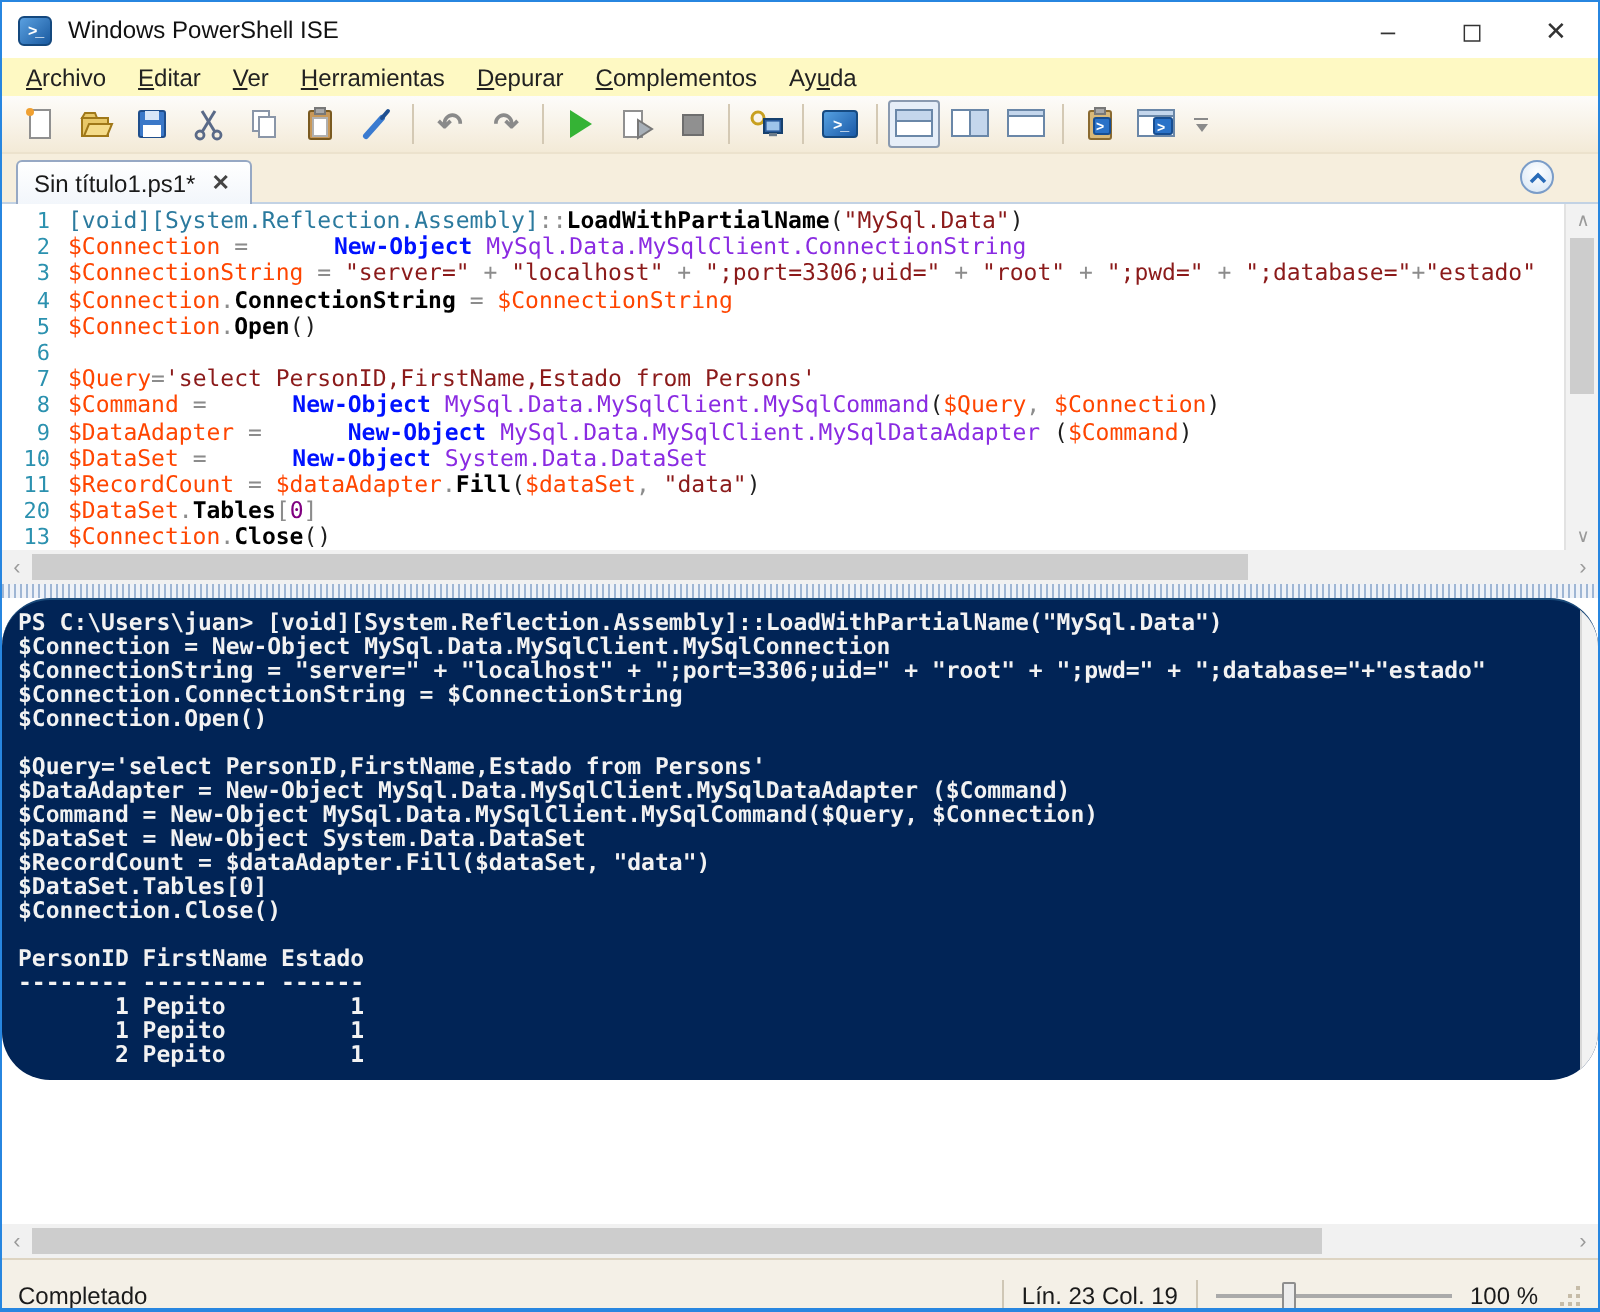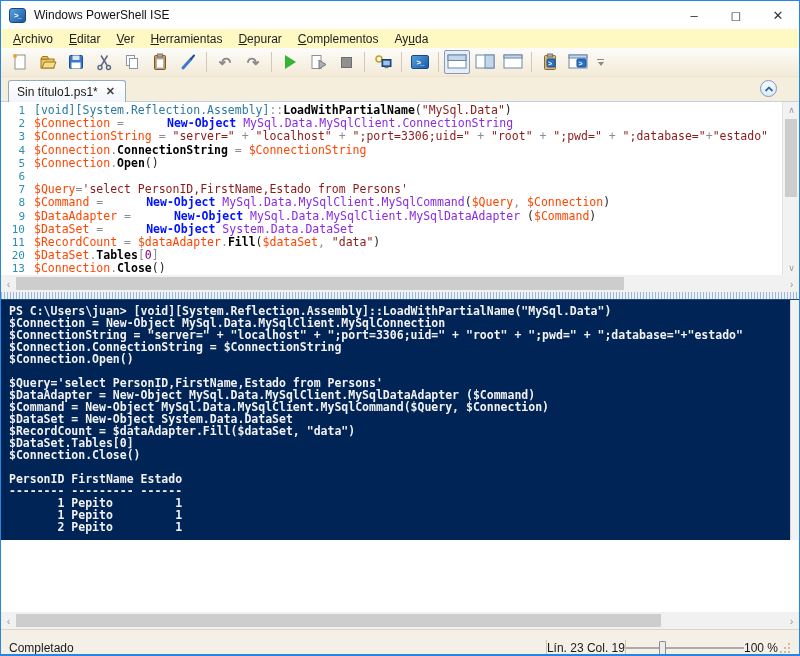--- a/index.html
+++ b/index.html
@@ -94,33 +94,33 @@
   .ed-hscroll .thumb{left:15px;width:608px;}
   .con-hscroll{top:611px;}
   .con-hscroll .thumb{left:15px;width:645px;}
 
   
   .splitter{position:absolute;left:0;right:0;top:291px;height:7px;background:#eef2f8;
     background-image:repeating-linear-gradient(90deg,#9fb6d4 0 1px,transparent 1px 3px);cursor:row-resize;}
 
   
   .console{position:absolute;left:0;top:298px;right:0;height:241px;background:var(--console-bg);
-    border-top:1px solid #1a4a7a;overflow:hidden;}
+    border-top:1px solid #1a4a7a;overflow:hidden;border-radius:24px;}
   .console-output{position:absolute;left:8px;top:5px;right:12px;bottom:0;
     font-family:"DejaVu Sans Mono","Liberation Mono",monospace;font-size:11.5px;
     color:var(--console-fg);font-weight:bold;}
   .console-line{height:12px;line-height:12px;white-space:pre;}
   .console-vtrack{position:absolute;right:0;top:0;bottom:0;width:9px;background:#f2f2f2;border-left:1px solid #d8d8d8;}
 
   
   .statusbar{position:absolute;left:0;top:628px;right:0;height:36px;background:#f4f0e7;
     border-top:1px solid #ddd4c2;display:flex;align-items:center;font-size:12px;color:#1a1a1a;
     padding:0 8px;}
   .status-left{flex:1;}
-  .status-right{display:flex;align-items:center;gap:0;}
+  .status-right{display:flex;align-items:center;gap:9px;}
   .sb-sep{width:1px;height:16px;background:#cfc7b6;}
   .zoom-slider{position:relative;width:118px;height:14px;}
   .zoom-track{position:absolute;left:0;right:0;top:6px;height:2px;background:#aaa;}
   .zoom-thumb{position:absolute;left:28%;top:0;width:7px;height:14px;background:#ececec;
     border:1px solid #8e8e8e;border-radius:1px;}
   .grip{width:13px;height:13px;position:relative;}
   .grip::after{content:"";position:absolute;right:1px;bottom:1px;width:2px;height:2px;background:#c6bca8;
     box-shadow:-4px 0 #c6bca8,-8px 0 #c6bca8,0 -4px #c6bca8,-4px -4px #c6bca8,0 -8px #c6bca8;}
 </style>
 </head>

